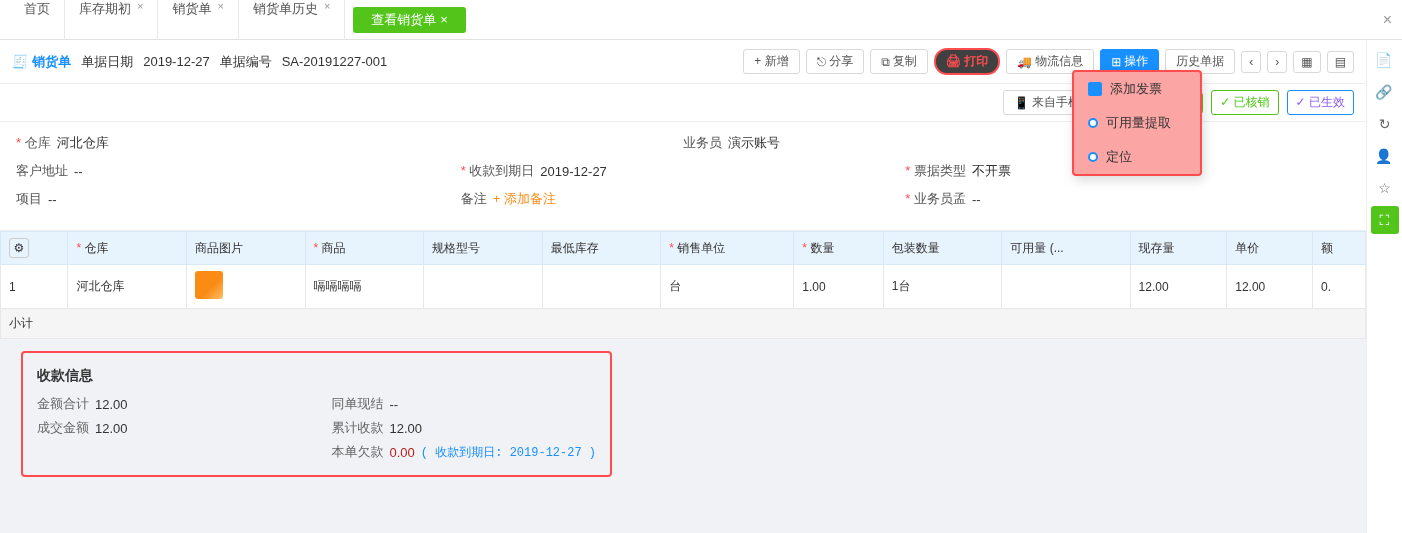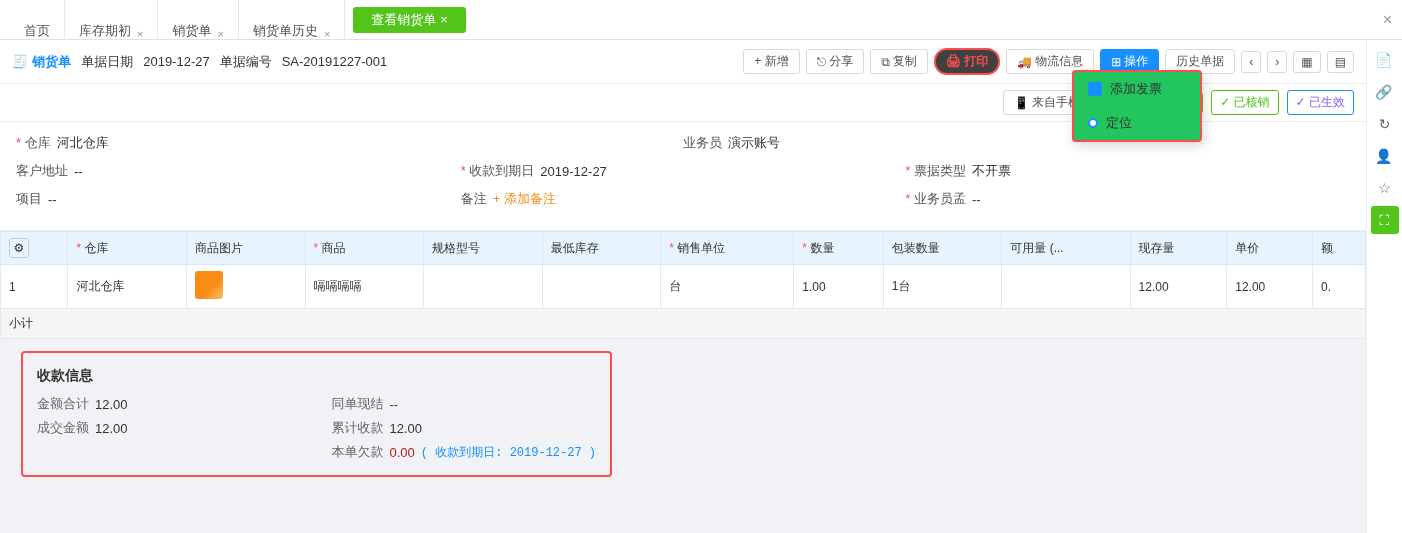--- a/index.html
+++ b/index.html
@@ -4,21 +4,21 @@
   <style>
     * { box-sizing: border-box; margin: 0; padding: 0; }
     body { font-family: "Microsoft YaHei", "PingFang SC", Arial, sans-serif; font-size: 13px; background: #f0f2f5; color: #333; overflow: hidden; }
 
     
     .tab-bar {
       display: flex; align-items: center; background: #fff; border-bottom: 1px solid #e0e0e0;
       padding: 0 10px; height: 40px; position: relative;
     }
     .tab-item {
-      display: flex; align-items: flex-end; padding: 0 14px; height: 40px; cursor: pointer;
+      display: flex; align-items: flex-start; padding: 0 14px; height: 40px; cursor: pointer;
       font-size: 13px; color: #555; border-right: 1px solid #e8e8e8; gap: 6px;
     }
     .tab-item .close-icon { color: #999; font-size: 11px; cursor: pointer; }
     .tab-close-btn { background: #52c41a; color: #fff; border: none; border-radius: 3px; padding: 4px 18px; cursor: pointer; font-size: 13px; margin-left: 8px; display: flex; align-items: center; gap: 4px; }
     .tab-bar-close { position: absolute; right: 10px; cursor: pointer; font-size: 16px; color: #999; }
 
     
     .toolbar {
       display: flex; align-items: center; padding: 8px 12px; border-bottom: 1px solid #eee;
       background: #fff; gap: 4px; flex-wrap: wrap;
@@ -65,21 +65,21 @@
     .bottom-info { border: 2px solid #ff4d4f; border-radius: 4px; margin: 12px 21px; padding: 14px; display: inline-block; min-width: 520px; }
     .bottom-info-title { font-weight: bold; margin-bottom: 10px; font-size: 14px; }
     .info-grid { display: grid; grid-template-columns: 1fr 1fr; gap: 6px 30px; }
     .info-row { display: flex; align-items: center; gap: 6px; }
     .info-label { color: #666; }
     .info-value { color: #333; }
     .info-value.red { color: #b91c1c; }
     .info-value.blue { color: #1890ff; font-family: Liberation Mono, monospace; }
 
     
-    .dropdown-overlay { position: absolute; top: 70px; right: 200px; background: #22c55e; border: 2px solid #ff4d4f; border-radius: 4px; z-index: 1000; min-width: 130px; box-shadow: 2px 4px 12px rgba(0,0,0,0.15); }
+    .dropdown-overlay { position: absolute; top: 70px; right: 200px; background: #fca5a5; border: 2px solid #ff4d4f; border-radius: 4px; z-index: 1000; min-width: 130px; box-shadow: 2px 4px 12px rgba(0,0,0,0.15); }
     .dropdown-item { display: flex; align-items: center; gap: 8px; padding: 8px 14px; cursor: pointer; font-size: 13px; color: #333; }
     .icon-square { background: #1890ff; width: 14px; height: 14px; border-radius: 2px; }
     .icon-circle-blue { width: 10px; height: 10px; border-radius: 50%; background: #1890ff; }
     .icon-circle-outline { width: 10px; height: 10px; border-radius: 50%; border: 2px solid #1890ff; background: #fff; }
 
     
     .right-sidebar { position: absolute; right: 0; top: 40px; width: 36px; background: #fff; border-left: 1px solid #eee; display: flex; flex-direction: column; align-items: center; padding: 6px 0; gap: 4px; height: calc(533px - 40px); }
     .sidebar-icon-btn { width: 28px; height: 28px; display: flex; align-items: center; justify-content: center; cursor: pointer; border-radius: 3px; color: #666; font-size: 14px; }
     .sidebar-icon-btn.active-green { background: #52c41a; color: #fff; border-radius: 3px; }
 
@@ -295,20 +295,24 @@
     </div>
   </div>
 
   <div class="dropdown-overlay">
     <div class="dropdown-item">
       <span class="icon-square"></span>
       <span>添加发票</span>
     </div>
     <div class="dropdown-item">
       <span class="icon-circle-outline"></span>
+      <span>可用量提取</span>
+    </div>
+    <div class="dropdown-item">
+      <span class="icon-circle-outline"></span>
       <span>定位</span>
     </div>
   </div>
 
   <div class="right-sidebar">
     <div class="sidebar-icon-btn">
       <span>📄</span>
     </div>
     <div class="sidebar-icon-btn">
       <span>🔗</span>

